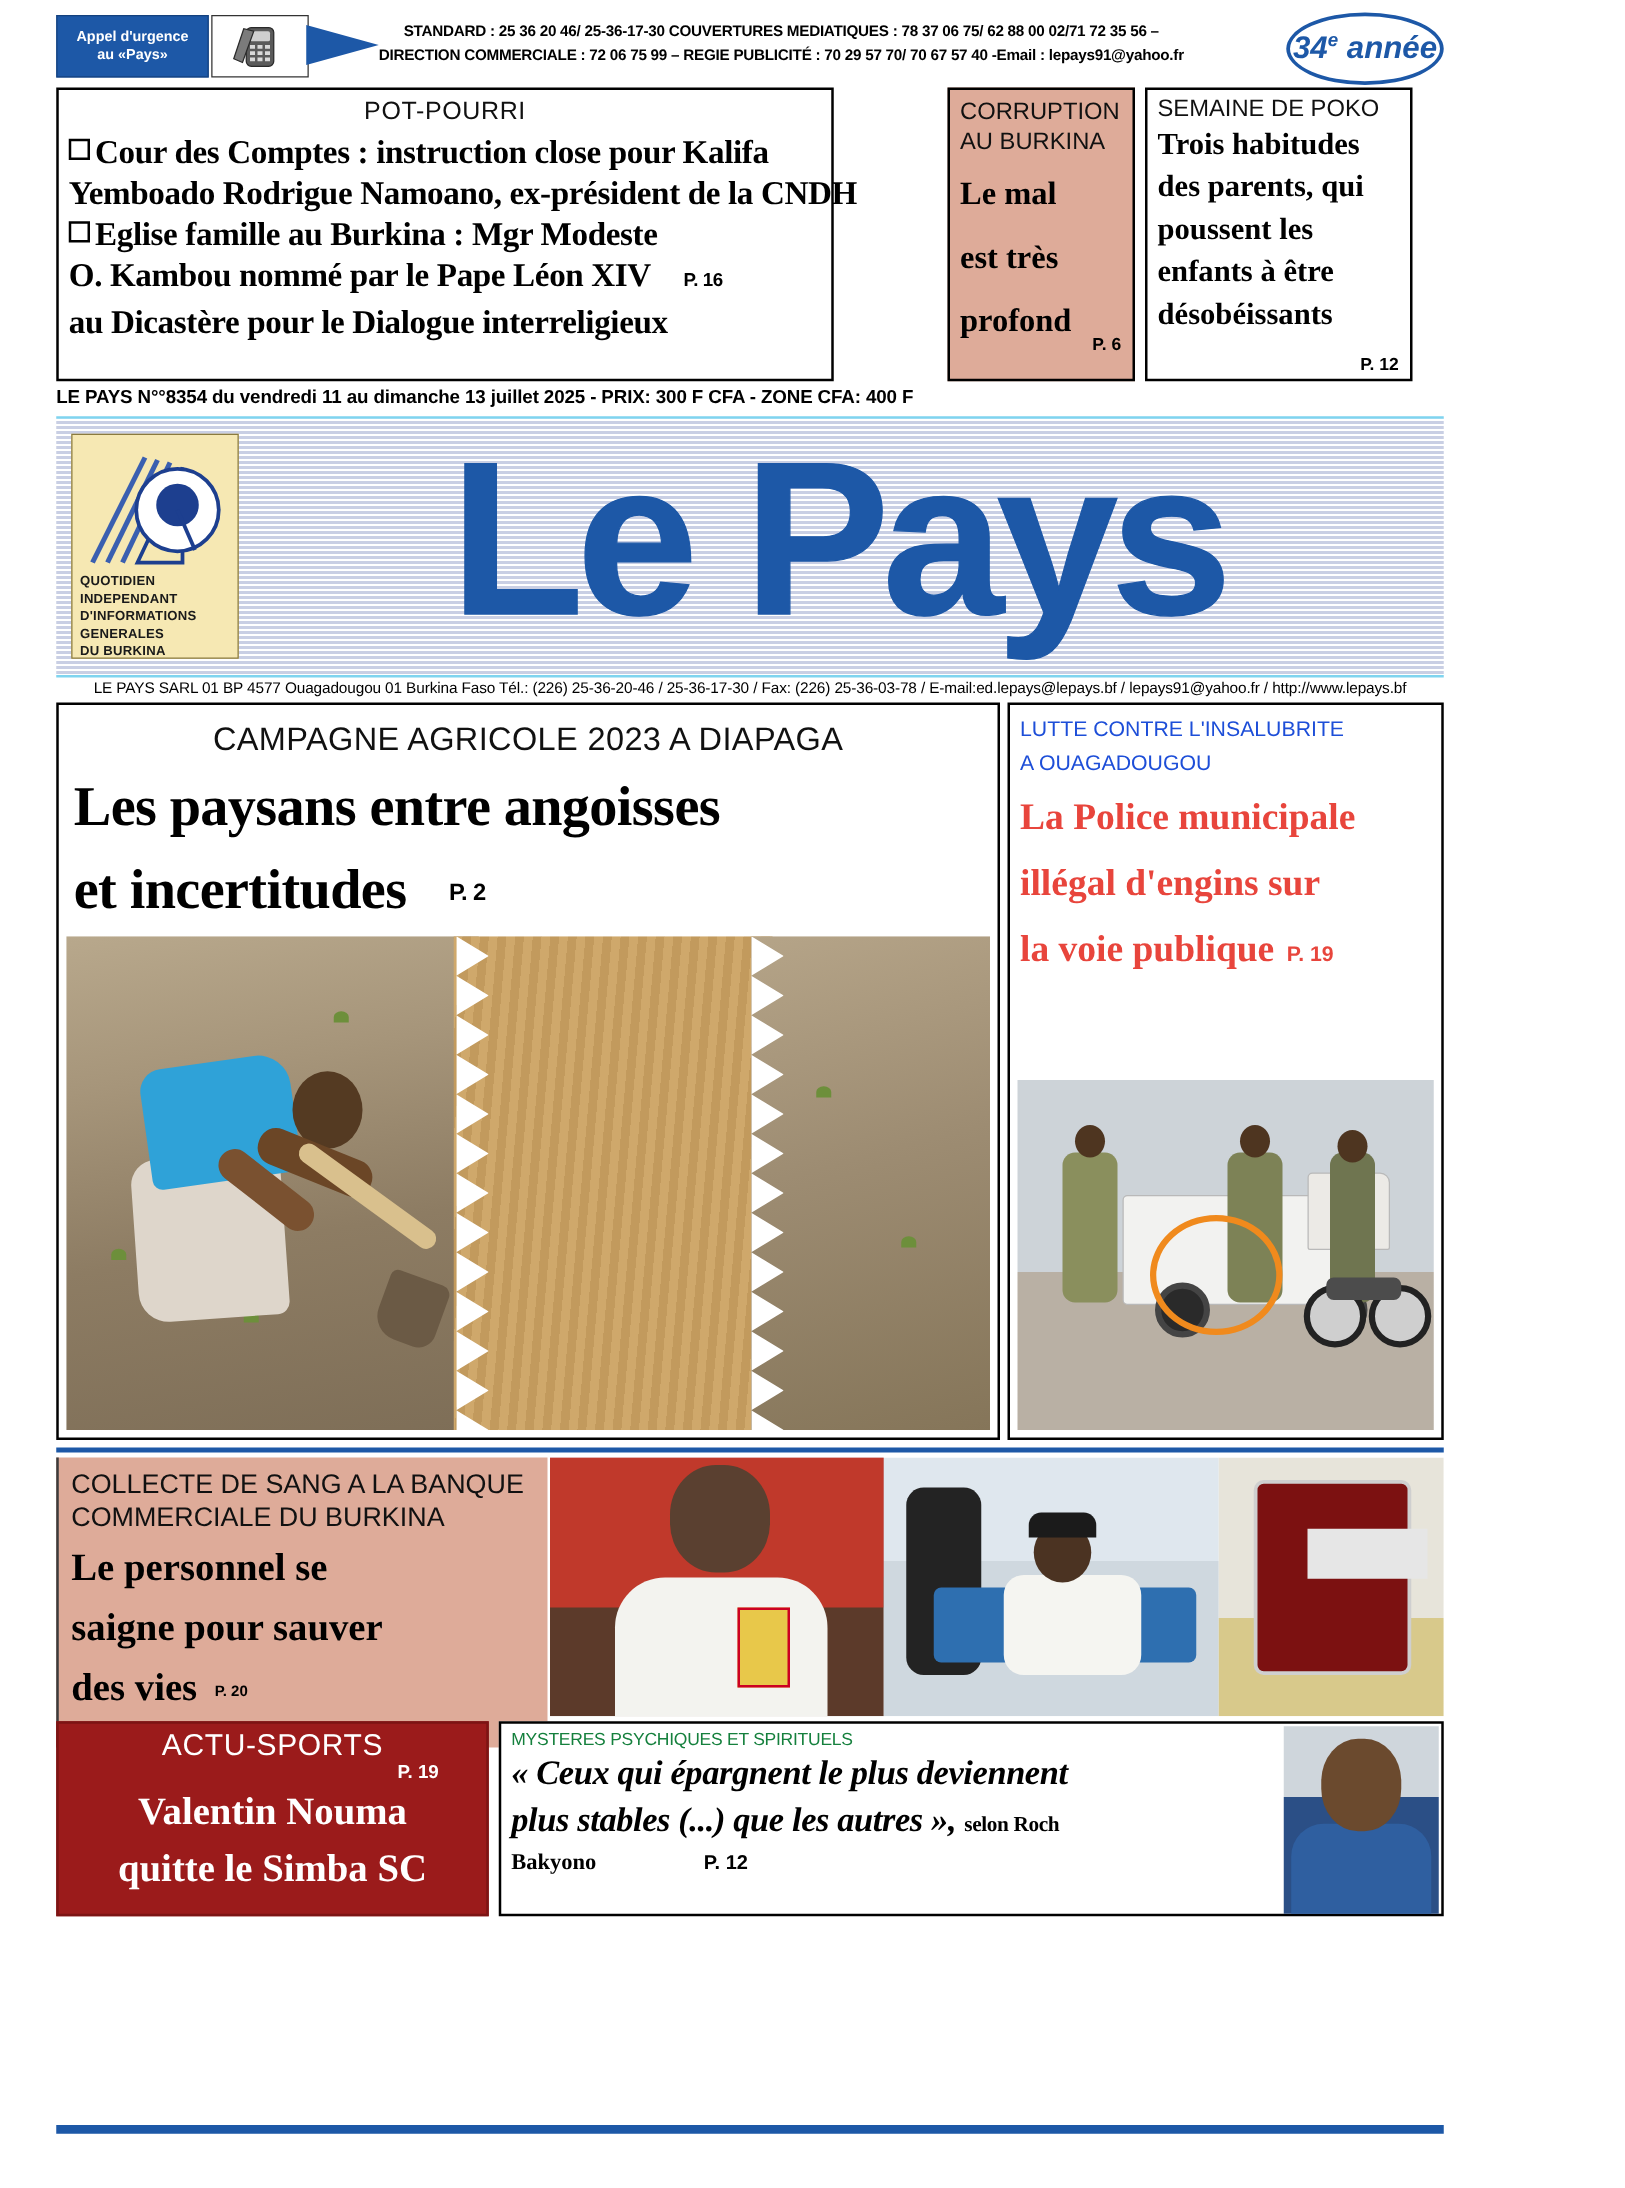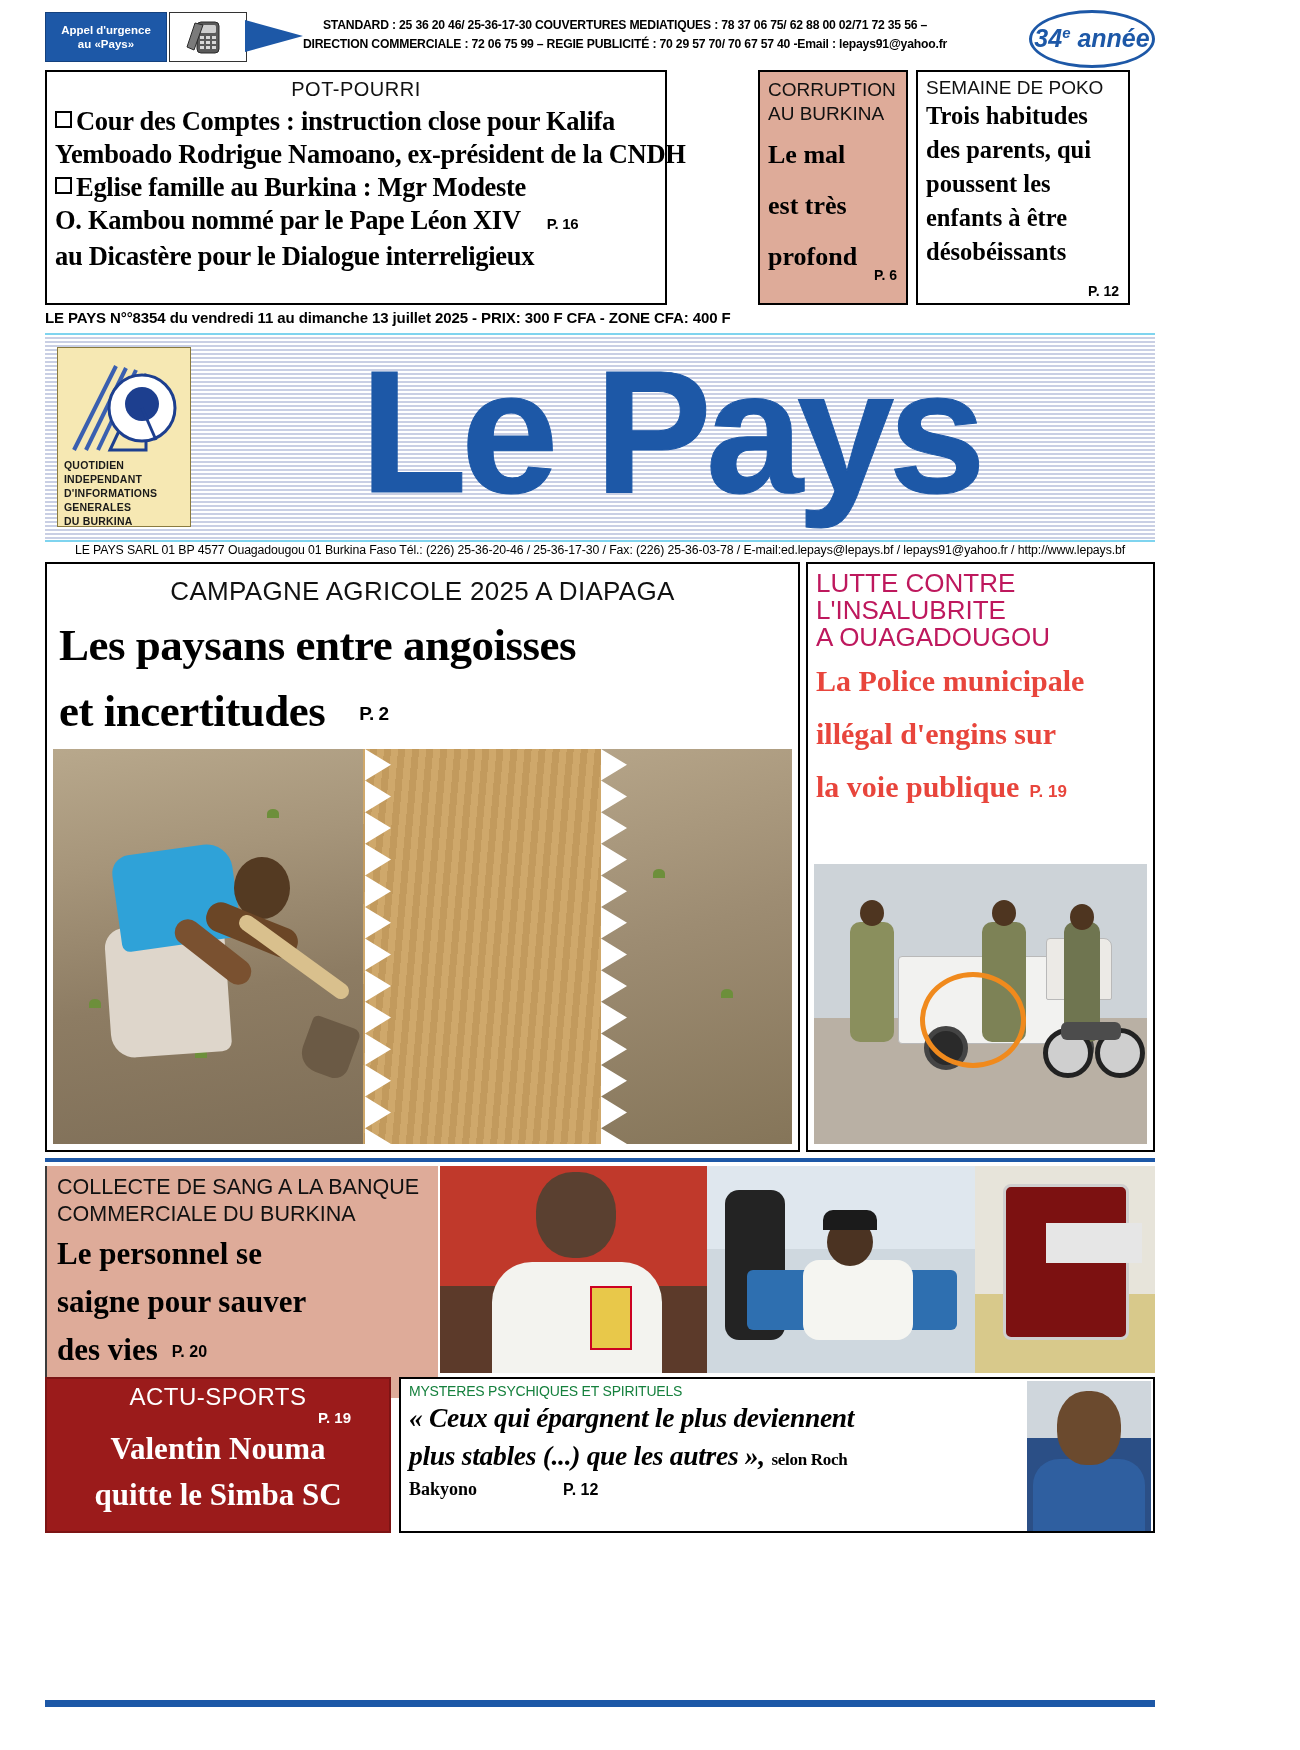--- a/index.html
+++ b/index.html
@@ -90,21 +90,21 @@
   .f-arm{position:absolute;left:96px;top:86px;width:96px;height:30px;background:#6b4626;border-radius:14px;transform:rotate(22deg);}
   .f-arm2{position:absolute;left:60px;top:110px;width:90px;height:26px;background:#7a5130;border-radius:13px;transform:rotate(38deg);}
   .f-pants{position:absolute;left:0px;top:96px;width:120px;height:130px;background:#ded6cb;border-radius:20px 8px 10px 24px;transform:rotate(-4deg);}
   .f-hoe{position:absolute;left:120px;top:120px;width:132px;height:16px;background:#d9c08d;border-radius:8px;transform:rotate(36deg);}
   .f-blade{position:absolute;left:196px;top:192px;width:50px;height:54px;background:#6b5a45;border-radius:6px 8px 14px 20px;transform:rotate(20deg);}
   .sprout{position:absolute;width:12px;height:9px;background:#6d8f3b;border-radius:50% 50% 0 0;}
 
   
   .rcol{position:absolute;left:806px;top:562px;width:349px;height:590px;border:2px solid #000;background:#fff;
     box-sizing:border-box;padding:6px 8px 0 8px;}
-  .rcol .kick{font-size:26px;line-height:27px;color:#be185d;}
+  .rcol .kick{font-size:17px;line-height:27px;color:#1d4ed8;}
   .rcol .hl{color:#e8453c;font-family:"Liberation Serif",serif;font-weight:bold;font-size:30px;line-height:47px;
     margin-top:6px;}
   .rcol .pg{font-family:"Liberation Sans",sans-serif;color:#e8453c;font-size:17px;font-weight:bold;}
   .rcol-photo{position:absolute;left:6px;bottom:6px;width:333px;height:280px;overflow:hidden;
     background:linear-gradient(#cdd3d8 0 55%,#b9b0a4 55% 100%);}
   .rp-truck{position:absolute;left:84px;top:92px;width:190px;height:86px;background:#f2f2f0;border:1px solid #b9b9b9;border-radius:4px;}
   .rp-cab{position:absolute;left:232px;top:74px;width:64px;height:60px;background:#eceae6;border:1px solid #b9b9b9;border-radius:4px 8px 2px 2px;}
   .rp-wheel{position:absolute;width:34px;height:34px;border-radius:50%;background:#2a2a2a;border:5px solid #444;top:162px;}
   .rp-person{position:absolute;width:44px;height:120px;background:#7d8256;border-radius:10px;top:58px;}
   .rp-head{position:absolute;width:24px;height:26px;border-radius:50%;background:#4e3520;}
@@ -113,21 +113,21 @@
   .rp-moto .w{position:absolute;width:40px;height:40px;border-radius:50%;border:5px solid #222;top:16px;background:#cfcfcf;}
   .rp-moto .b{position:absolute;left:18px;top:10px;width:60px;height:18px;background:#4c4c4c;border-radius:6px;}
 
   
   .blood{position:absolute;left:45px;top:1158px;width:1110px;height:215px;border-top:4px solid #1d58a7;
     box-sizing:border-box;}
   .blood-text{position:absolute;left:0;top:4px;width:393px;height:232px;background:#deab99;box-sizing:border-box;
     padding:8px 10px;border-left:2px solid #3b3b3b;}
   .blood-text .kick{font-size:21.5px;line-height:27px;color:#111;}
   .blood-text .hl{font-family:"Liberation Serif",serif;font-weight:bold;font-size:31px;line-height:44px;margin-top:4px;}
-  .blood-text .pg{font-family:"Liberation Sans",sans-serif;font-size:16px;font-weight:bold;margin-left:14px;vertical-align:3px;}
+  .blood-text .pg{font-family:"Liberation Sans",sans-serif;font-size:12px;font-weight:bold;margin-left:14px;vertical-align:3px;}
   .blood-photos{position:absolute;left:395px;top:4px;width:715px;height:207px;display:flex;overflow:hidden;}
   .bp{position:relative;height:207px;overflow:hidden;}
   .bp1{width:267px;background:linear-gradient(#9e1c1c 0 46%,#5c3a2a 46% 100%);}
   .bp1 .chair{position:absolute;left:0;top:0;width:267px;height:120px;background:#c0392b;}
   .bp1 .man-head{position:absolute;left:96px;top:6px;width:80px;height:86px;border-radius:46%;background:#5a4030;}
   .bp1 .man-shirt{position:absolute;left:52px;top:96px;width:170px;height:118px;background:#f3f3ef;border-radius:40px 40px 0 0;}
   .bp1 .mic{position:absolute;left:150px;top:120px;width:38px;height:60px;background:#e8c84a;border:2px solid #c02;}
   .bp2{width:268px;background:linear-gradient(#dfe7ee 0 40%,#cfd8df 40% 100%);}
   .bp2 .bed{position:absolute;left:40px;top:104px;width:210px;height:60px;background:#2e6fb0;border-radius:6px;}
   .bp2 .d-head{position:absolute;left:120px;top:52px;width:46px;height:48px;border-radius:50%;background:#4b3322;}
@@ -250,21 +250,21 @@
         <div>DU BURKINA</div>
       </div>
     </div>
     <div class="mast-title">
       <div class="word">Le Pays</div>
     </div>
   </div>
   <div class="mast-foot">LE PAYS  SARL  01 BP 4577  Ouagadougou 01 Burkina Faso Tél.: (226) 25-36-20-46 / 25-36-17-30 / Fax: (226) 25-36-03-78 / E-mail:ed.lepays@lepays.bf / lepays91@yahoo.fr  /  http://www.lepays.bf</div>
 
   <div class="lead">
-    <div class="lead-kicker">CAMPAGNE AGRICOLE 2025 A DIAPAGA</div>
+    <div class="lead-kicker">CAMPAGNE AGRICOLE 2023 A DIAPAGA</div>
     <div class="lead-hl">Les paysans entre angoisses</div>
     <div class="lead-hl"><span>et incertitudes</span><span class="pg">P. 2</span></div>
     <div class="lead-photo">
       <div class="soil-l"></div>
       <div class="soil-m"></div>
       <div class="soil-r"></div>
       <div class="zig" style="left:312px"></div>
       <div class="zig" style="left:548px"></div>
       <div class="sprout" style="left:36px;top:250px"></div>
       <div class="sprout" style="left:142px;top:300px"></div>

